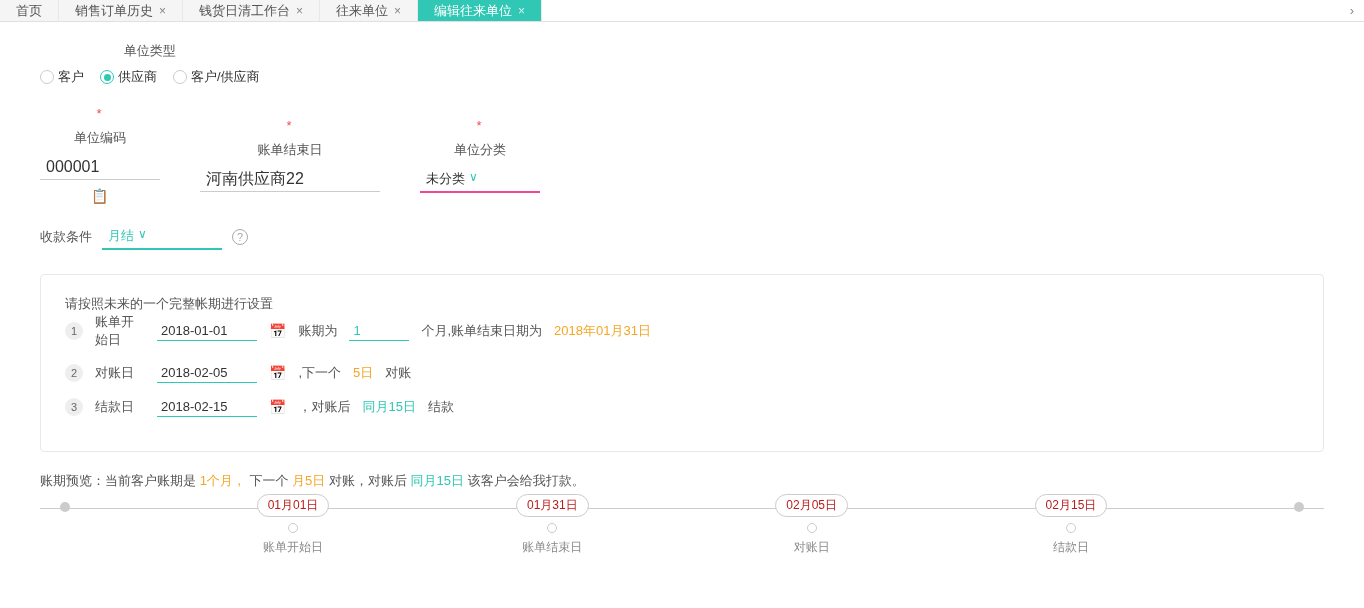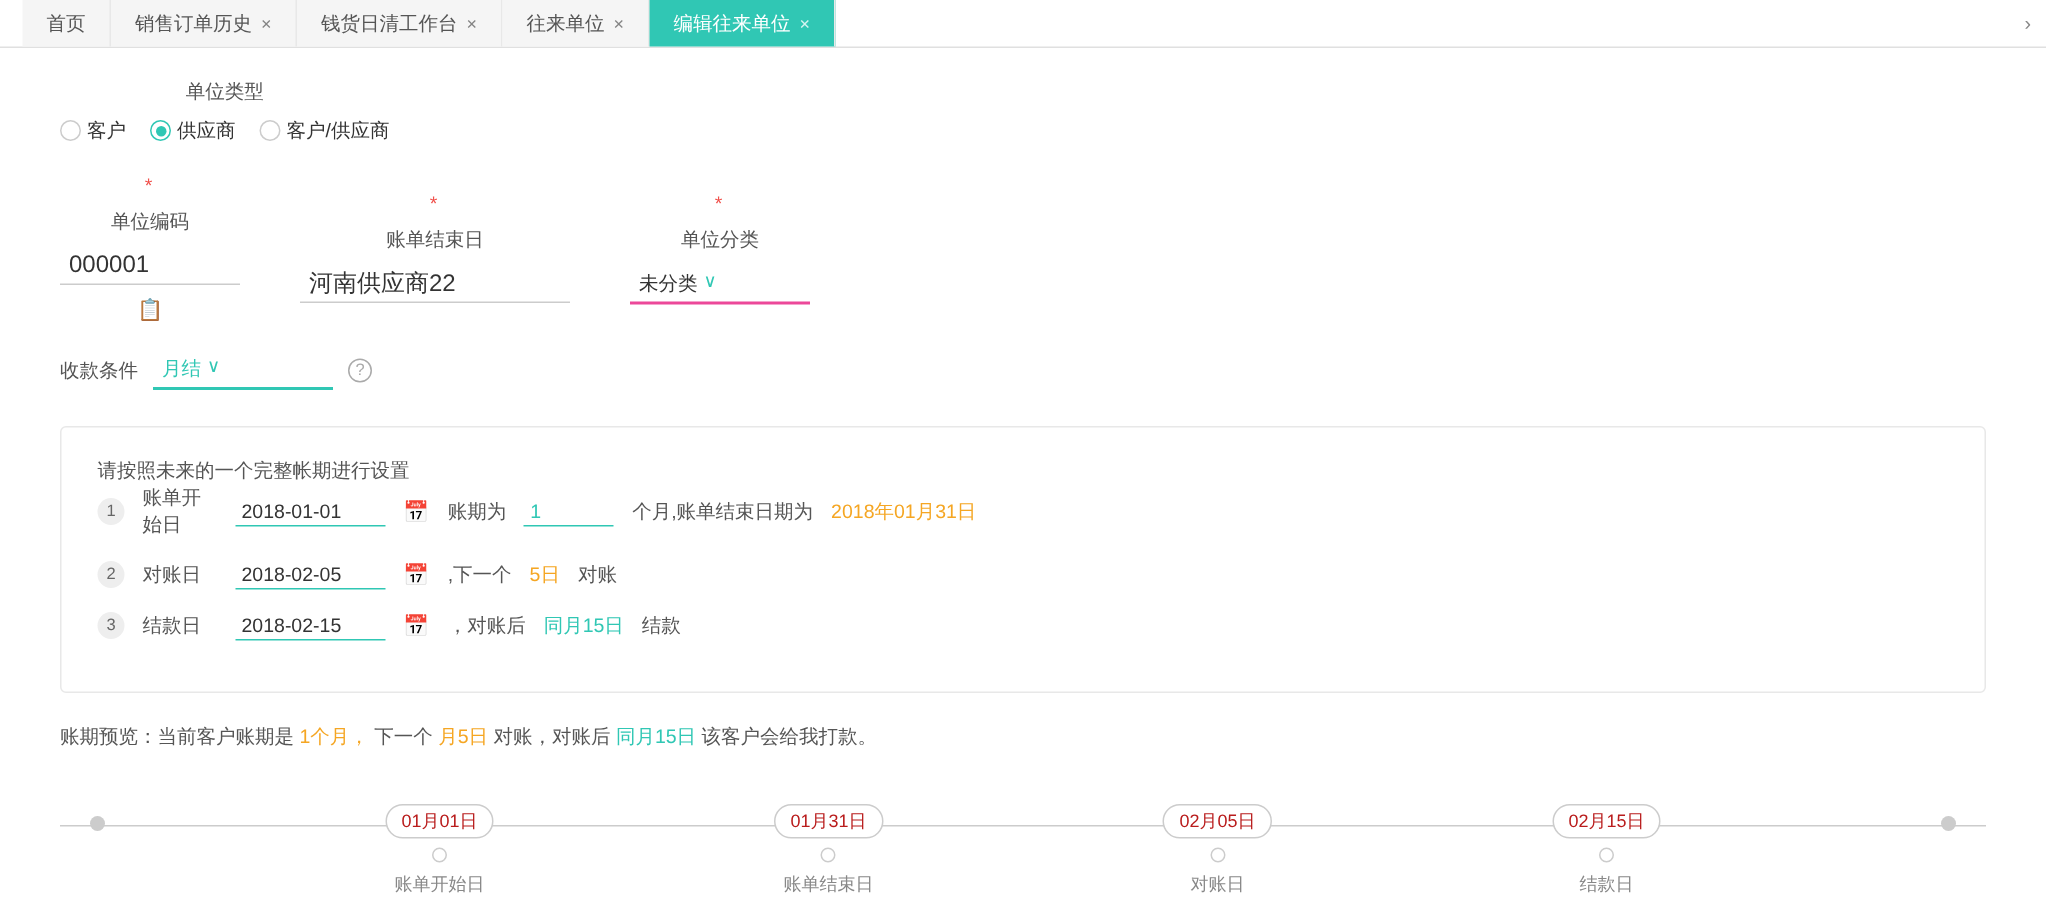--- a/index.html
+++ b/index.html
@@ -4,22 +4,22 @@
   <style>
     * { box-sizing: border-box; margin: 0; padding: 0; }
     body { font-family: -apple-system, BlinkMacSystemFont, 'PingFang SC', 'Microsoft YaHei', sans-serif; font-size: 13px; background: #f5f5f5; color: #333; }
 
     
     .tab-bar {
       display: flex;
       align-items: stretch;
       background: #fff;
       border-bottom: 1px solid #e0e0e0;
-      height: 32px;
-      padding-left: 15px;
+      height: 22px;
+      padding-left: 0;
     }
     .tab-item {
       display: flex;
       align-items: center;
       padding: 0 16px;
       cursor: pointer;
       font-size: 13px;
       color: #555;
       border-right: 1px solid #e8e8e8;
       gap: 6px;
@@ -235,21 +235,21 @@
       color: #30c7b4;
       outline: none;
       background: transparent;
       text-align: left;
     }
 
     
     .preview-text {
       font-size: 13px;
       color: #555;
-      margin-bottom: 36px;
+      margin-bottom: 4px;
     }
     .timeline-line {
       position: absolute;
       top: 14px;
       left: 0;
       right: 0;
       height: 1px;
       background: #ccc;
       z-index: 0;
     }

